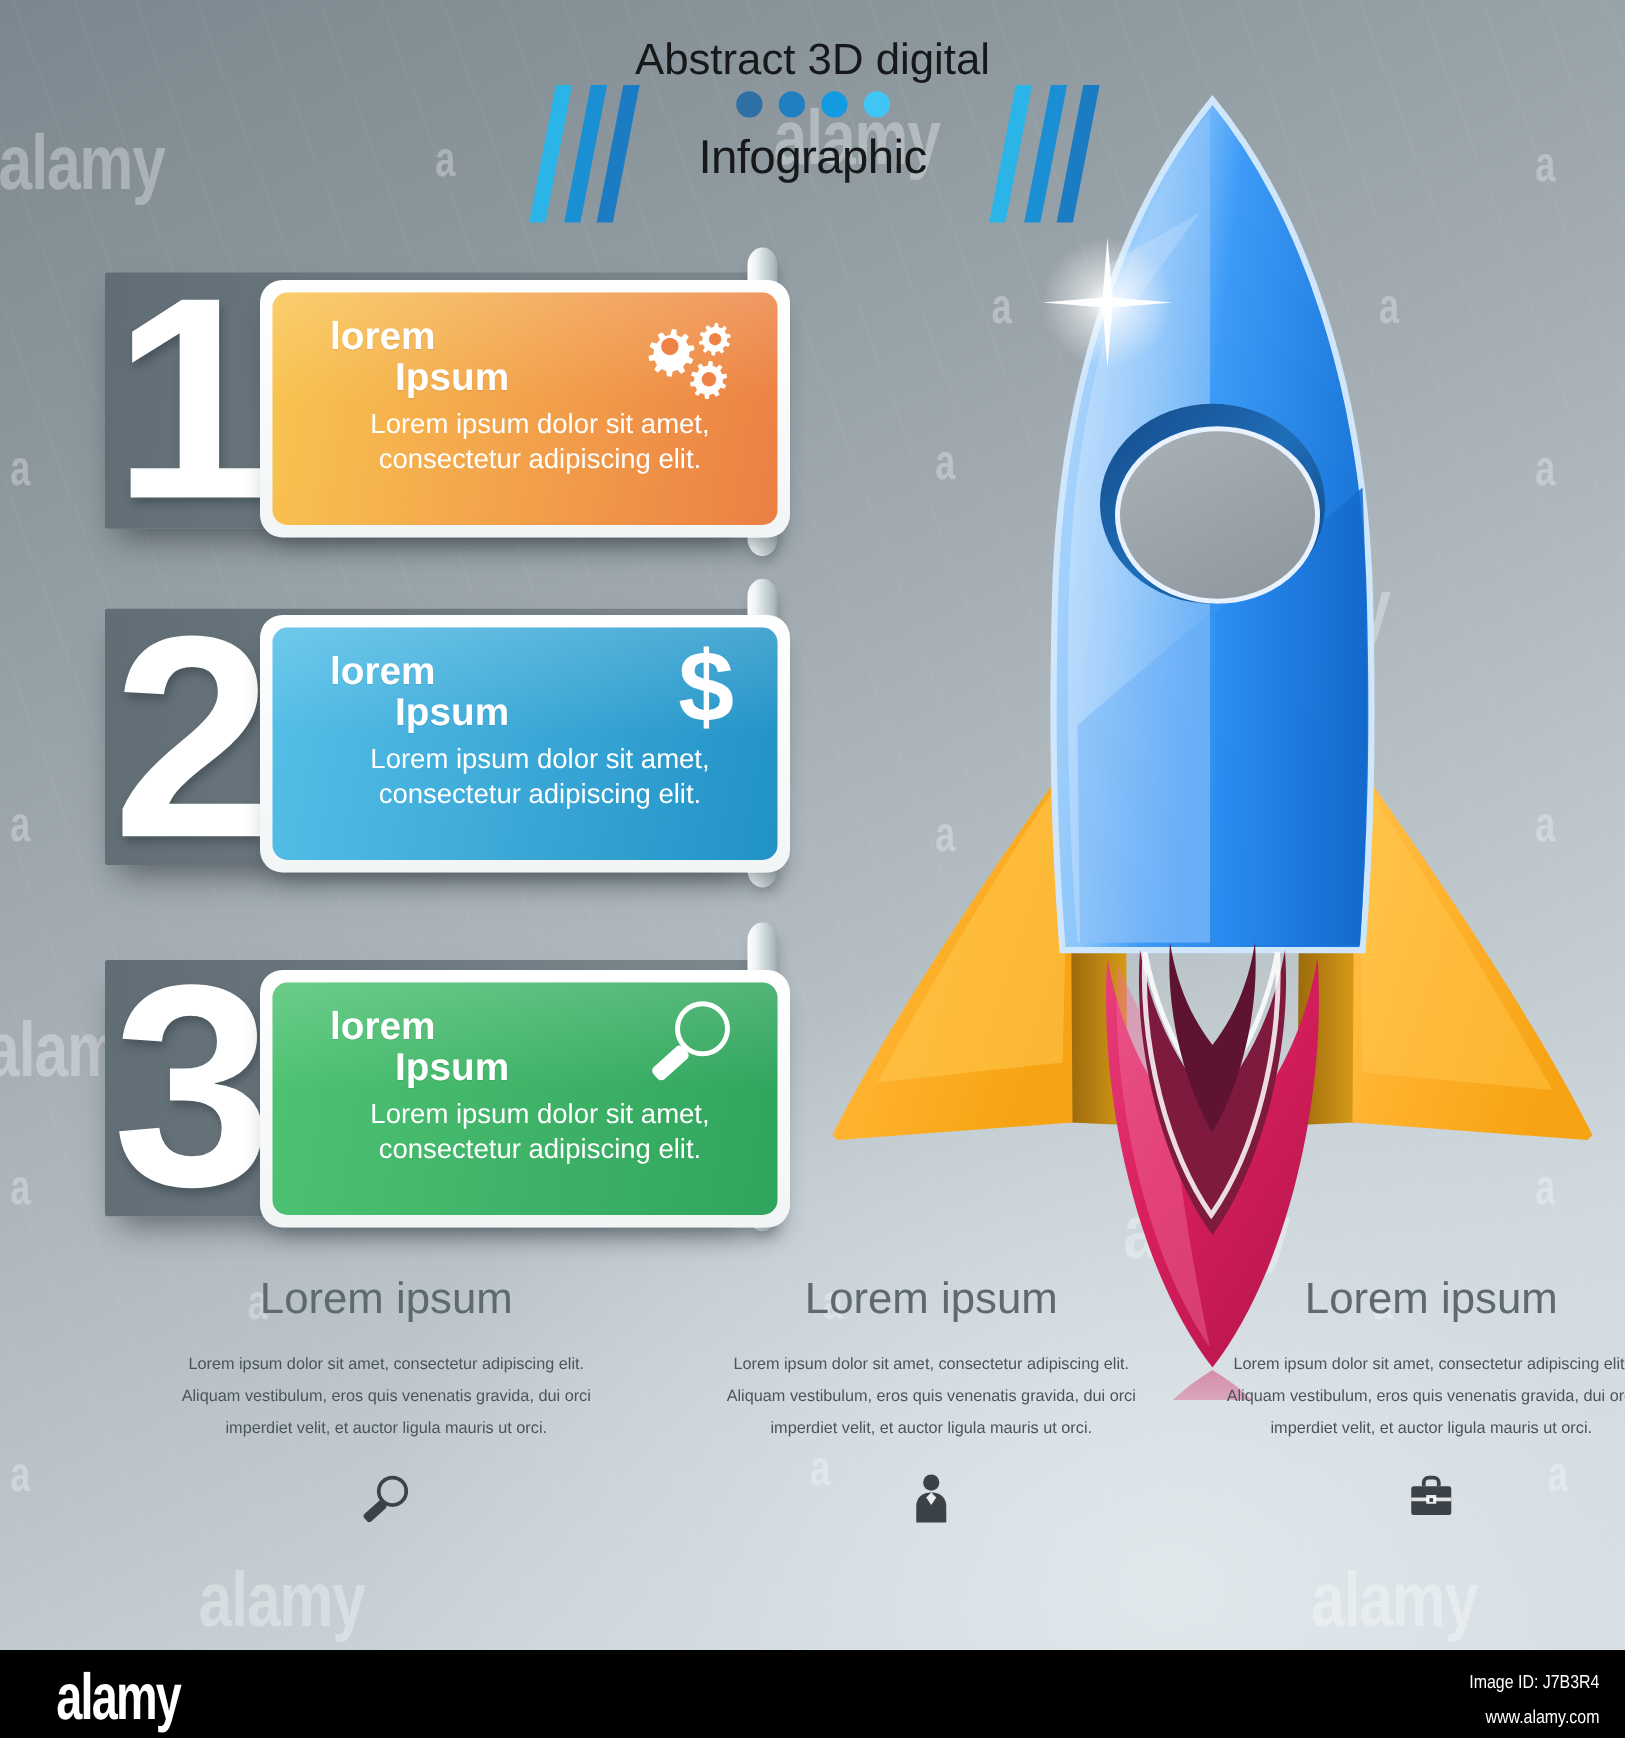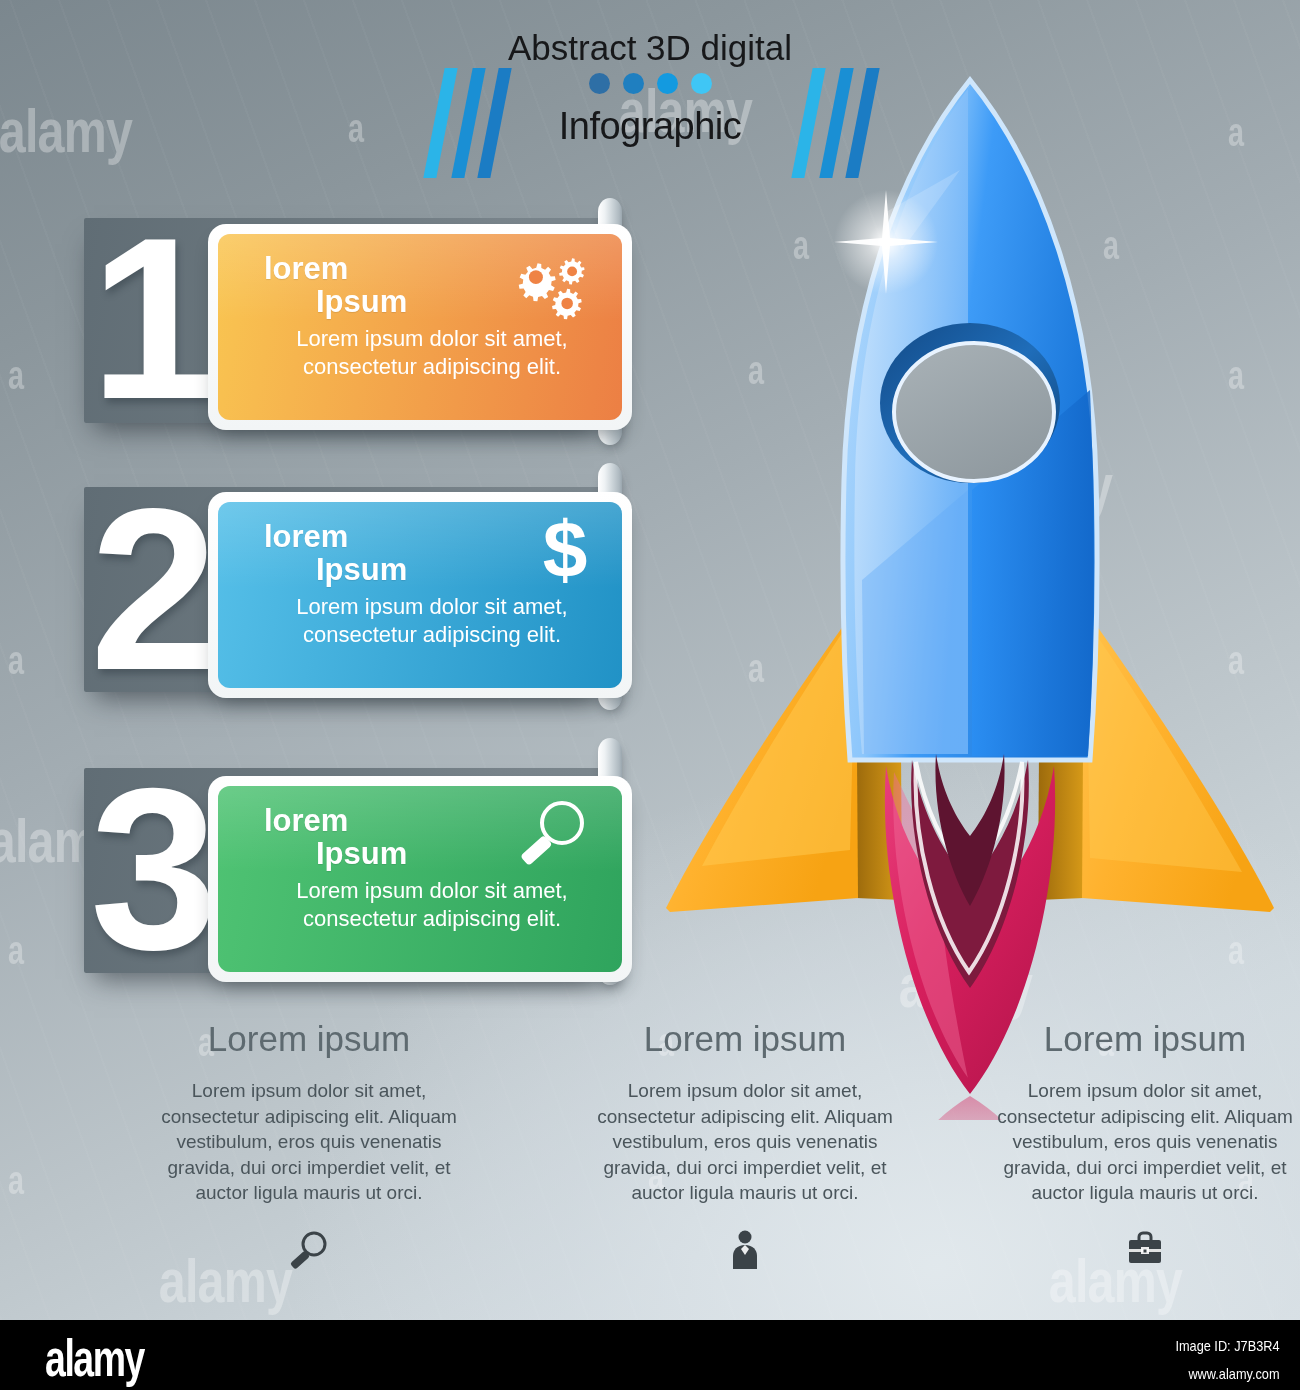--- a/index.html
+++ b/index.html
@@ -157,21 +157,21 @@
   
   .cols { position:absolute; left:0; top:1018px; width:1300px; height:300px; }
   .col { position:absolute; width:330px; text-align:center; }
   .col.c-left  { left:144px; }
   .col.c-mid   { left:580px; }
   .col.c-right { left:980px; }
   .col-title {
     font-size:35px; color:#5e6a70; line-height:42px; font-weight:400;
   }
   .col-body {
-    margin-top:18px; font-size:19px; line-height:25.5px; color:#4a555b;
+    margin-top:18px; font-size:13px; line-height:25.5px; color:#4a555b;
   }
   .col-icon {
     margin:22px auto 0; width:44px; height:44px;
   }
   .col-icon svg { width:100%; height:100%; fill:#3b4348; }
   
   .alamy-bar {
     position:absolute; left:0; bottom:0; width:1300px; height:70px;
     background:#000;
   }

